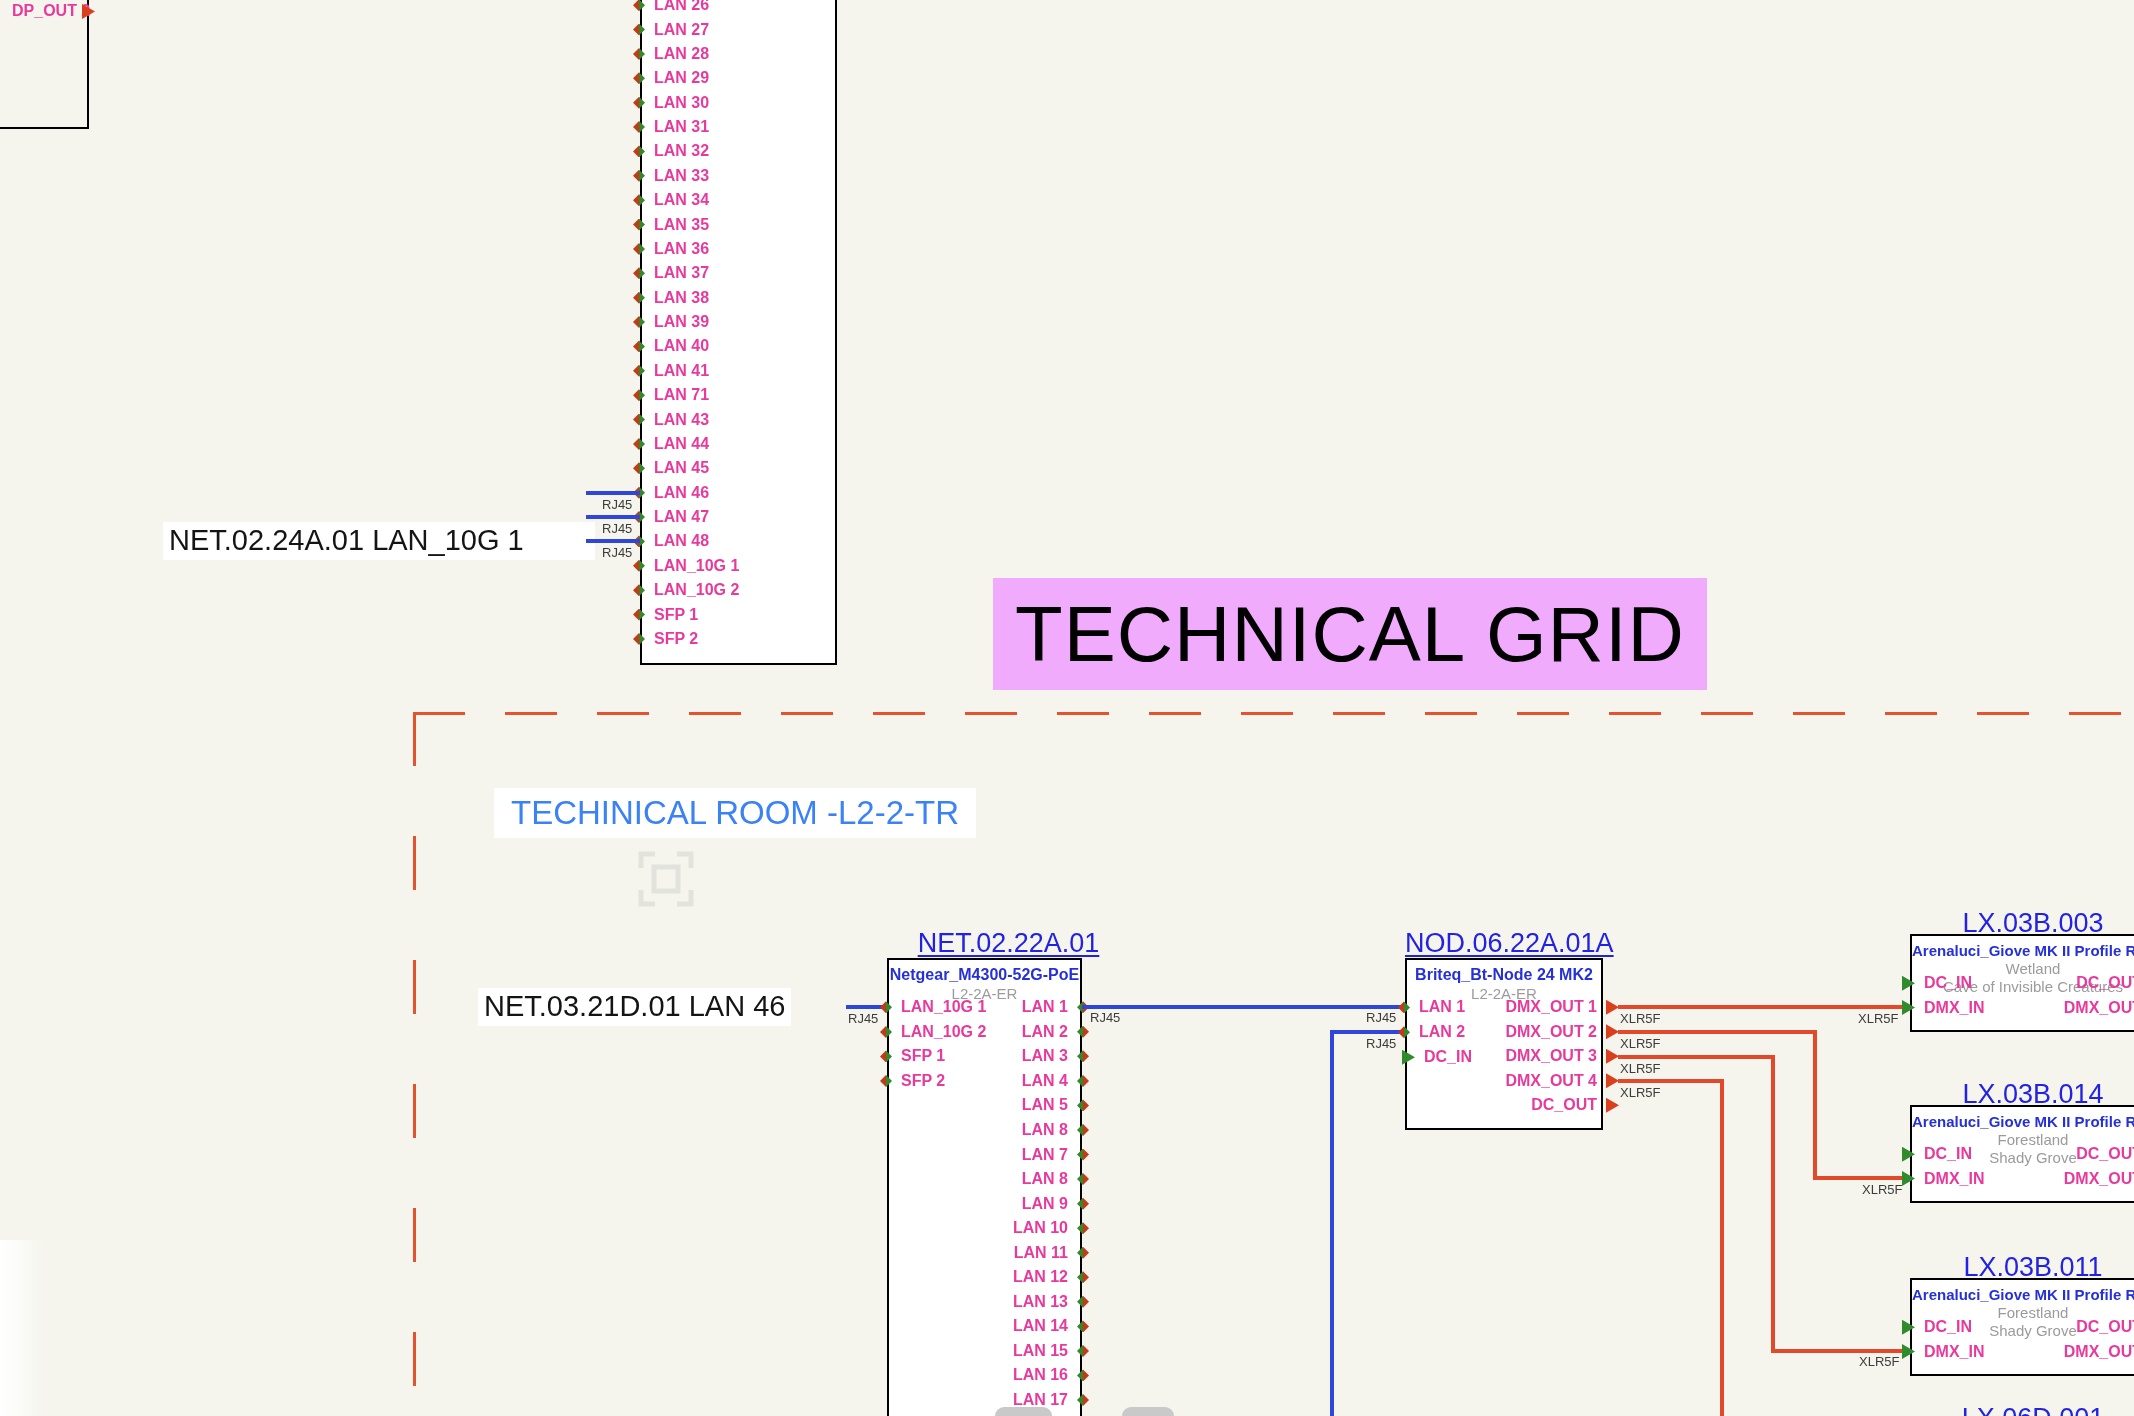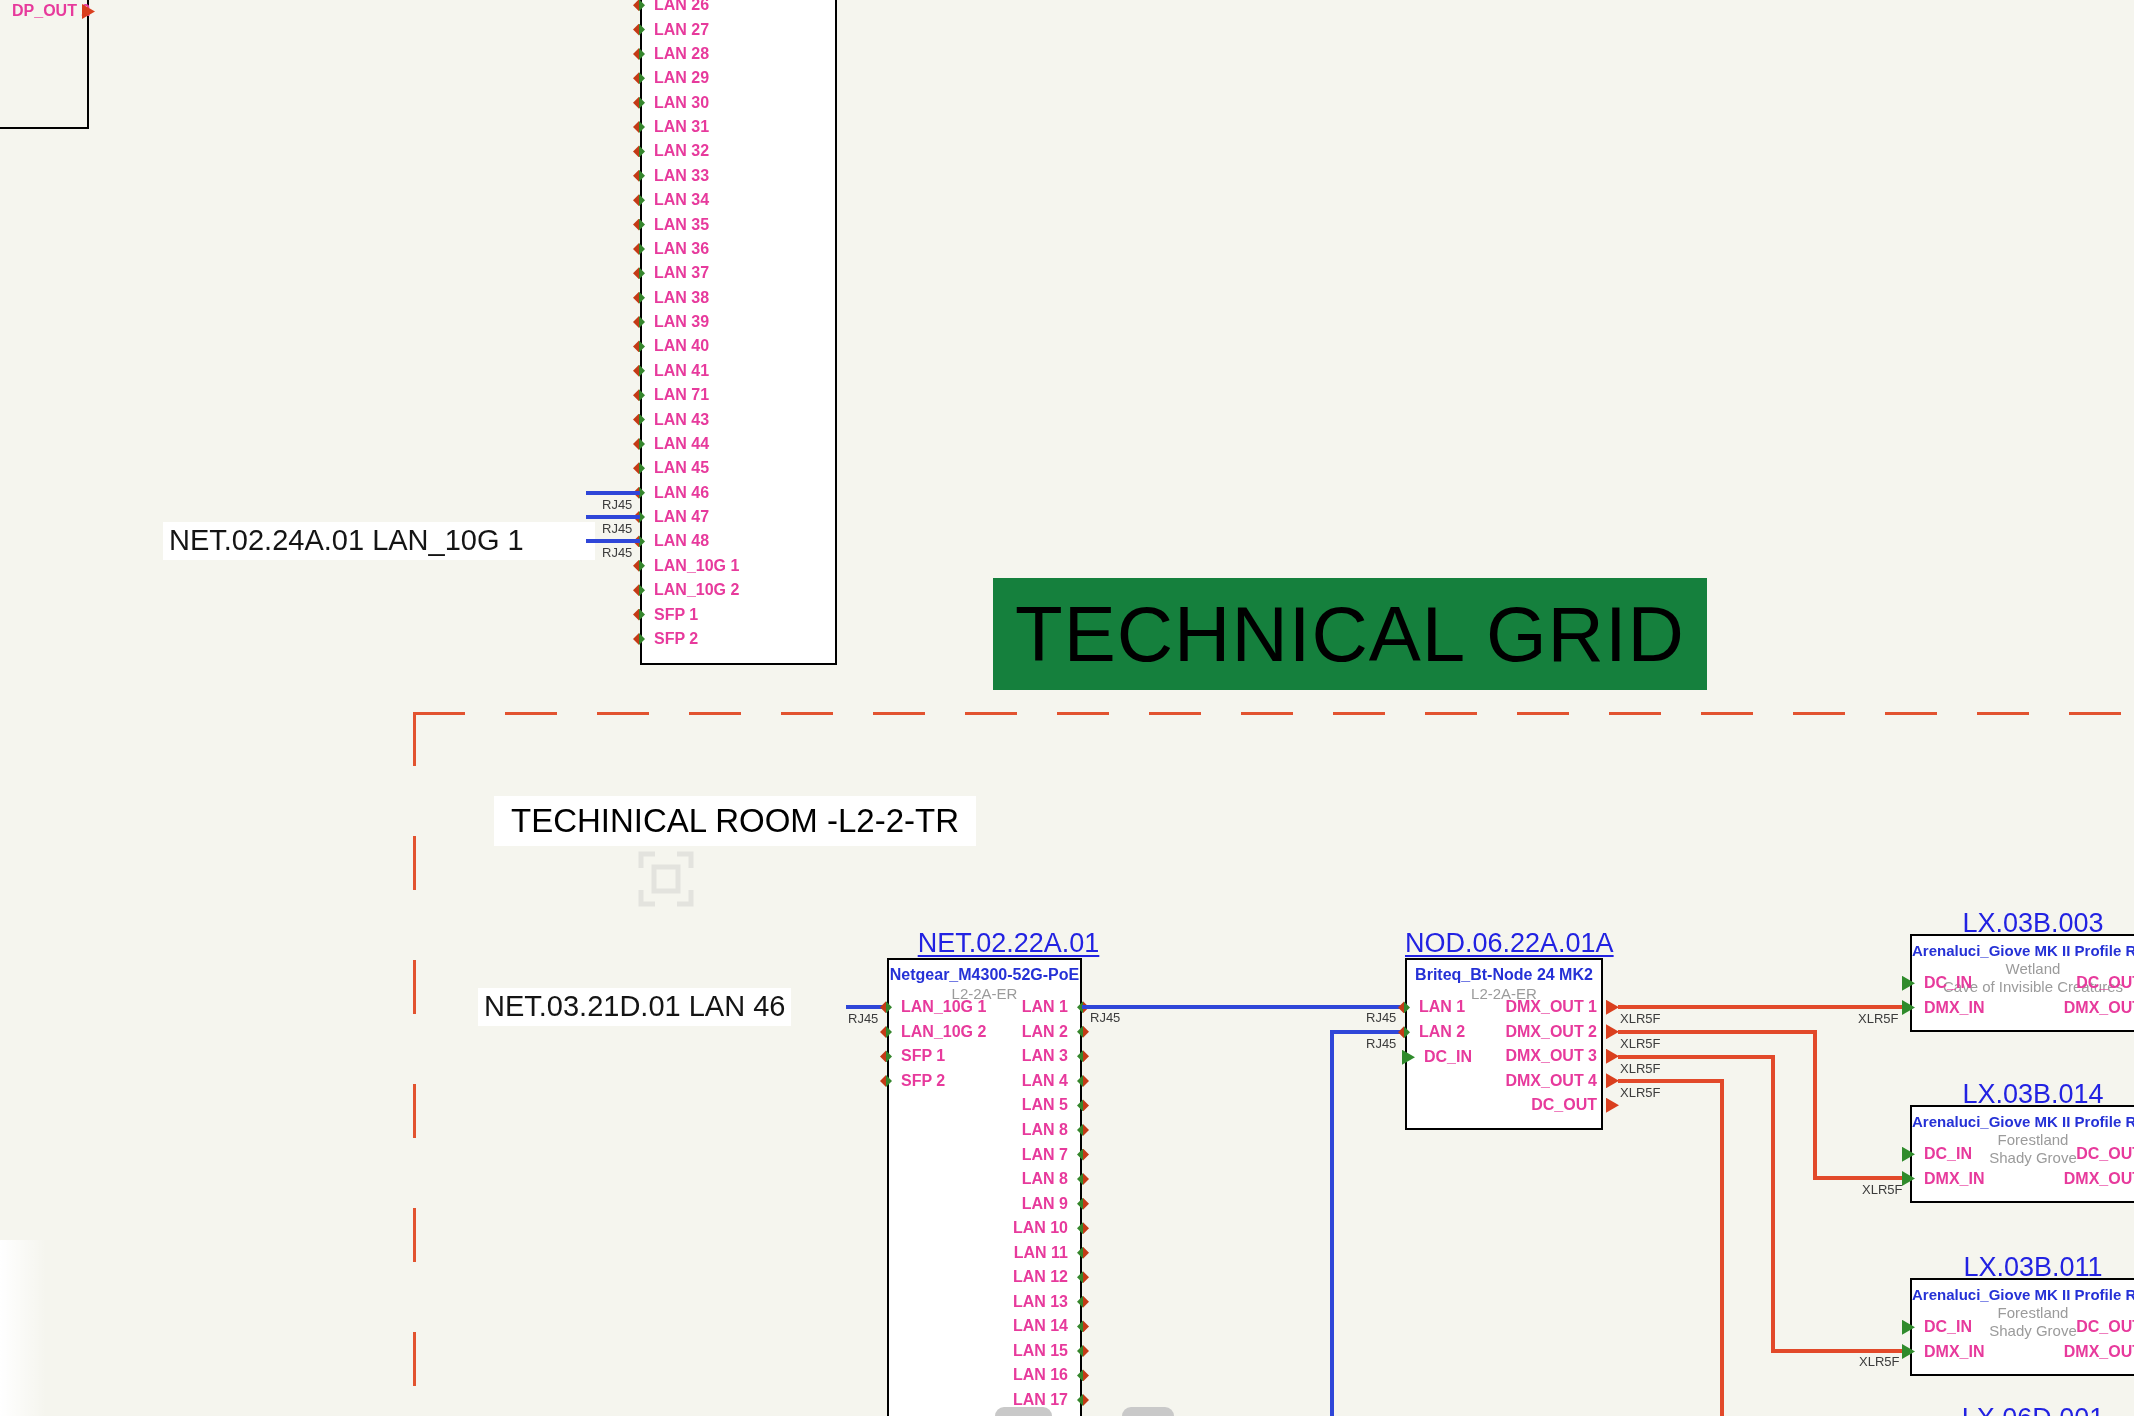--- a/index.html
+++ b/index.html
@@ -33,24 +33,24 @@
   .wire{position:absolute;}
   .wb{background:#2f46d8;}
   .wr{background:#e2492a;}
   .h4{height:4px;} .v4{width:4px;}
   
   .ctag{position:absolute;color:#3c3c3c;font-size:13px;white-space:nowrap;}
   
   .biglabel{position:absolute;background:#ffffff;color:#141414;font-size:29px;white-space:nowrap;
             padding:2px 6px 3px 6px;}
   
-  .grid-title{position:absolute;background:#15803d;color:#000;font-size:78px;letter-spacing:1px;
+  .grid-title{position:absolute;background:#f0abfc;color:#000;font-size:78px;letter-spacing:1px;
               display:flex;align-items:center;justify-content:center;}
-  .room-title{position:absolute;background:#ffffff;color:#000000;font-size:33px;
-              display:flex;align-items:center;justify-content:center;white-space:nowrap;margin-top:8px;}
+  .room-title{position:absolute;background:#ffffff;color:#3b82f6;font-size:33px;
+              display:flex;align-items:center;justify-content:center;white-space:nowrap;}
   
   .dash-h{position:absolute;height:3px;
      background:repeating-linear-gradient(to right,#e2532f 0 52px,transparent 52px 92px);}
   .dash-v{position:absolute;width:3px;
      background:repeating-linear-gradient(to bottom,#e2532f 0 54px,transparent 54px 124px);}
   .blk{position:absolute;background:#000;}
   .graytab{position:absolute;background:#c9c9c9;border-radius:9px 9px 0 0;}
   .pagefade{position:absolute;background:linear-gradient(to right,#ffffff,rgba(255,255,255,0));}
 </style>
 </head>

